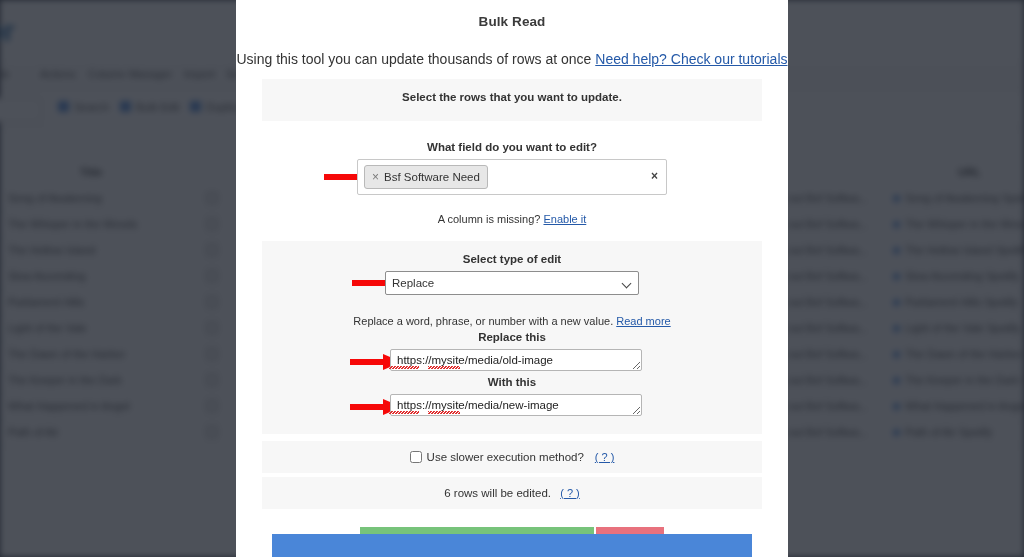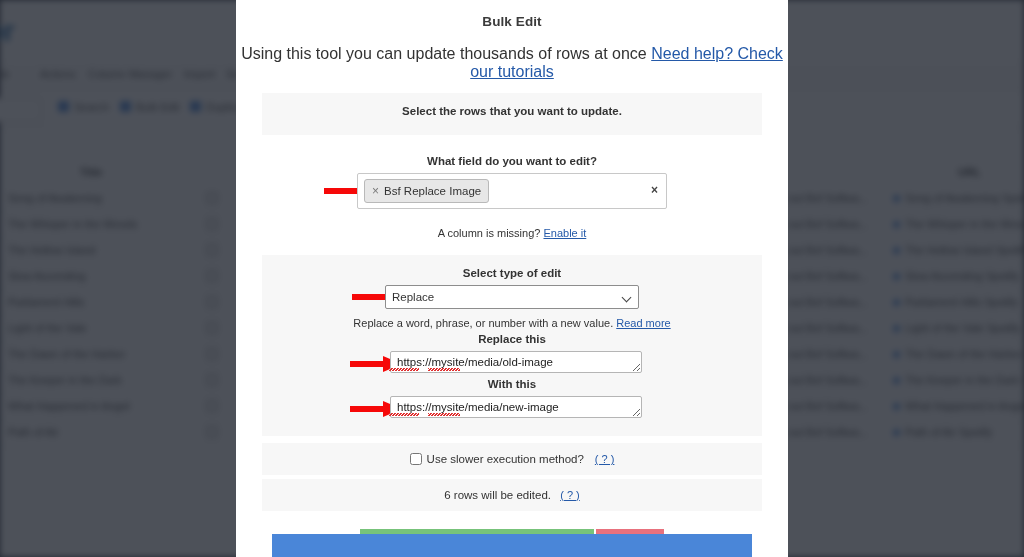--- a/index.html
+++ b/index.html
@@ -99,22 +99,22 @@
   }
 
   #modal-title {
     text-align: center;
     font-size: 13.5px; font-weight: bold; color: #3b3b3b;
     padding-top: 14px;
     letter-spacing: .1px;
   }
   #modal-subtitle {
     text-align: center;
-    font-size: 16px; color: #333;
-    margin-top: 16px;
+    font-size: 14px; color: #333;
+    margin-top: 22px;
   }
   a.lnk { color: #2459a8; text-decoration: underline; }
 
   .panel {
     background: #f7f7f7;
     margin: 0 26px;
     padding: 12px 0;
   }
   .gap { height: 10px; background: #ffffff; }
 
@@ -376,21 +376,21 @@
         </div>
     </div>
 
     <div id="bg-tab">Files</div>
   </div>
 
   <div id="dim"></div>
 
   <div id="modal">
 
-    <div id="modal-title">Bulk Edit</div>
+    <div id="modal-title">Bulk Read</div>
 
     <div id="modal-subtitle">
       <span>Using this tool you can update thousands of rows at once </span><a class="lnk" href="#">Need help? Check our tutorials</a>
     </div>
 
     <div style="height:12px"></div>
     <div class="panel">
       <div class="field-label">Select the rows that you want to update.</div>
     </div>
 
@@ -398,21 +398,21 @@
     <div style="margin:0 26px; padding: 4px 0 2px;">
       <div class="field-label">What field do you want to edit?</div>
       <div class="ctrl-row">
         <div class="arrow">
             <div class="shaft"></div>
             <div class="head"></div>
           </div>
         <div class="multi">
           <span class="tag">
             <span class="tag-x">×</span>
-              <span>Bsf Replace Image</span>
+              <span>Bsf Software Need</span>
           </span>
           <span class="multi-clear">×</span>
         </div>
       </div>
       <div class="field-help">
         <span>A column is missing? </span><a class="lnk" href="#">Enable it</a>
       </div>
     </div>
 
     <div class="gap" style="height:14px"></div>
@@ -422,21 +422,21 @@
         <div class="arrow" style="left:90px">
             <div class="shaft"></div>
             <div class="head"></div>
           </div>
         <div class="sel-wrap">
           <select class="sel" style="width:254px" id="edit-type-select"><option value="Replace">Replace</option></select>
           <div class="sel-caret"></div>
         </div>
       </div>
 
-      <div class="field-help" style="margin-top:8px">
+      <div class="field-help" style="margin-top:20px">
         <span>Replace a word, phrase, or number with a new value. </span><a class="lnk" href="#">Read more</a>
       </div>
 
       <div class="field-label" style="margin-top:4px">Replace this</div>
       <div class="ctrl-row">
         <div class="arrow" style="left:88px">
             <div class="shaft"></div>
             <div class="head"></div>
           </div>
         <div class="ta-wrap">

